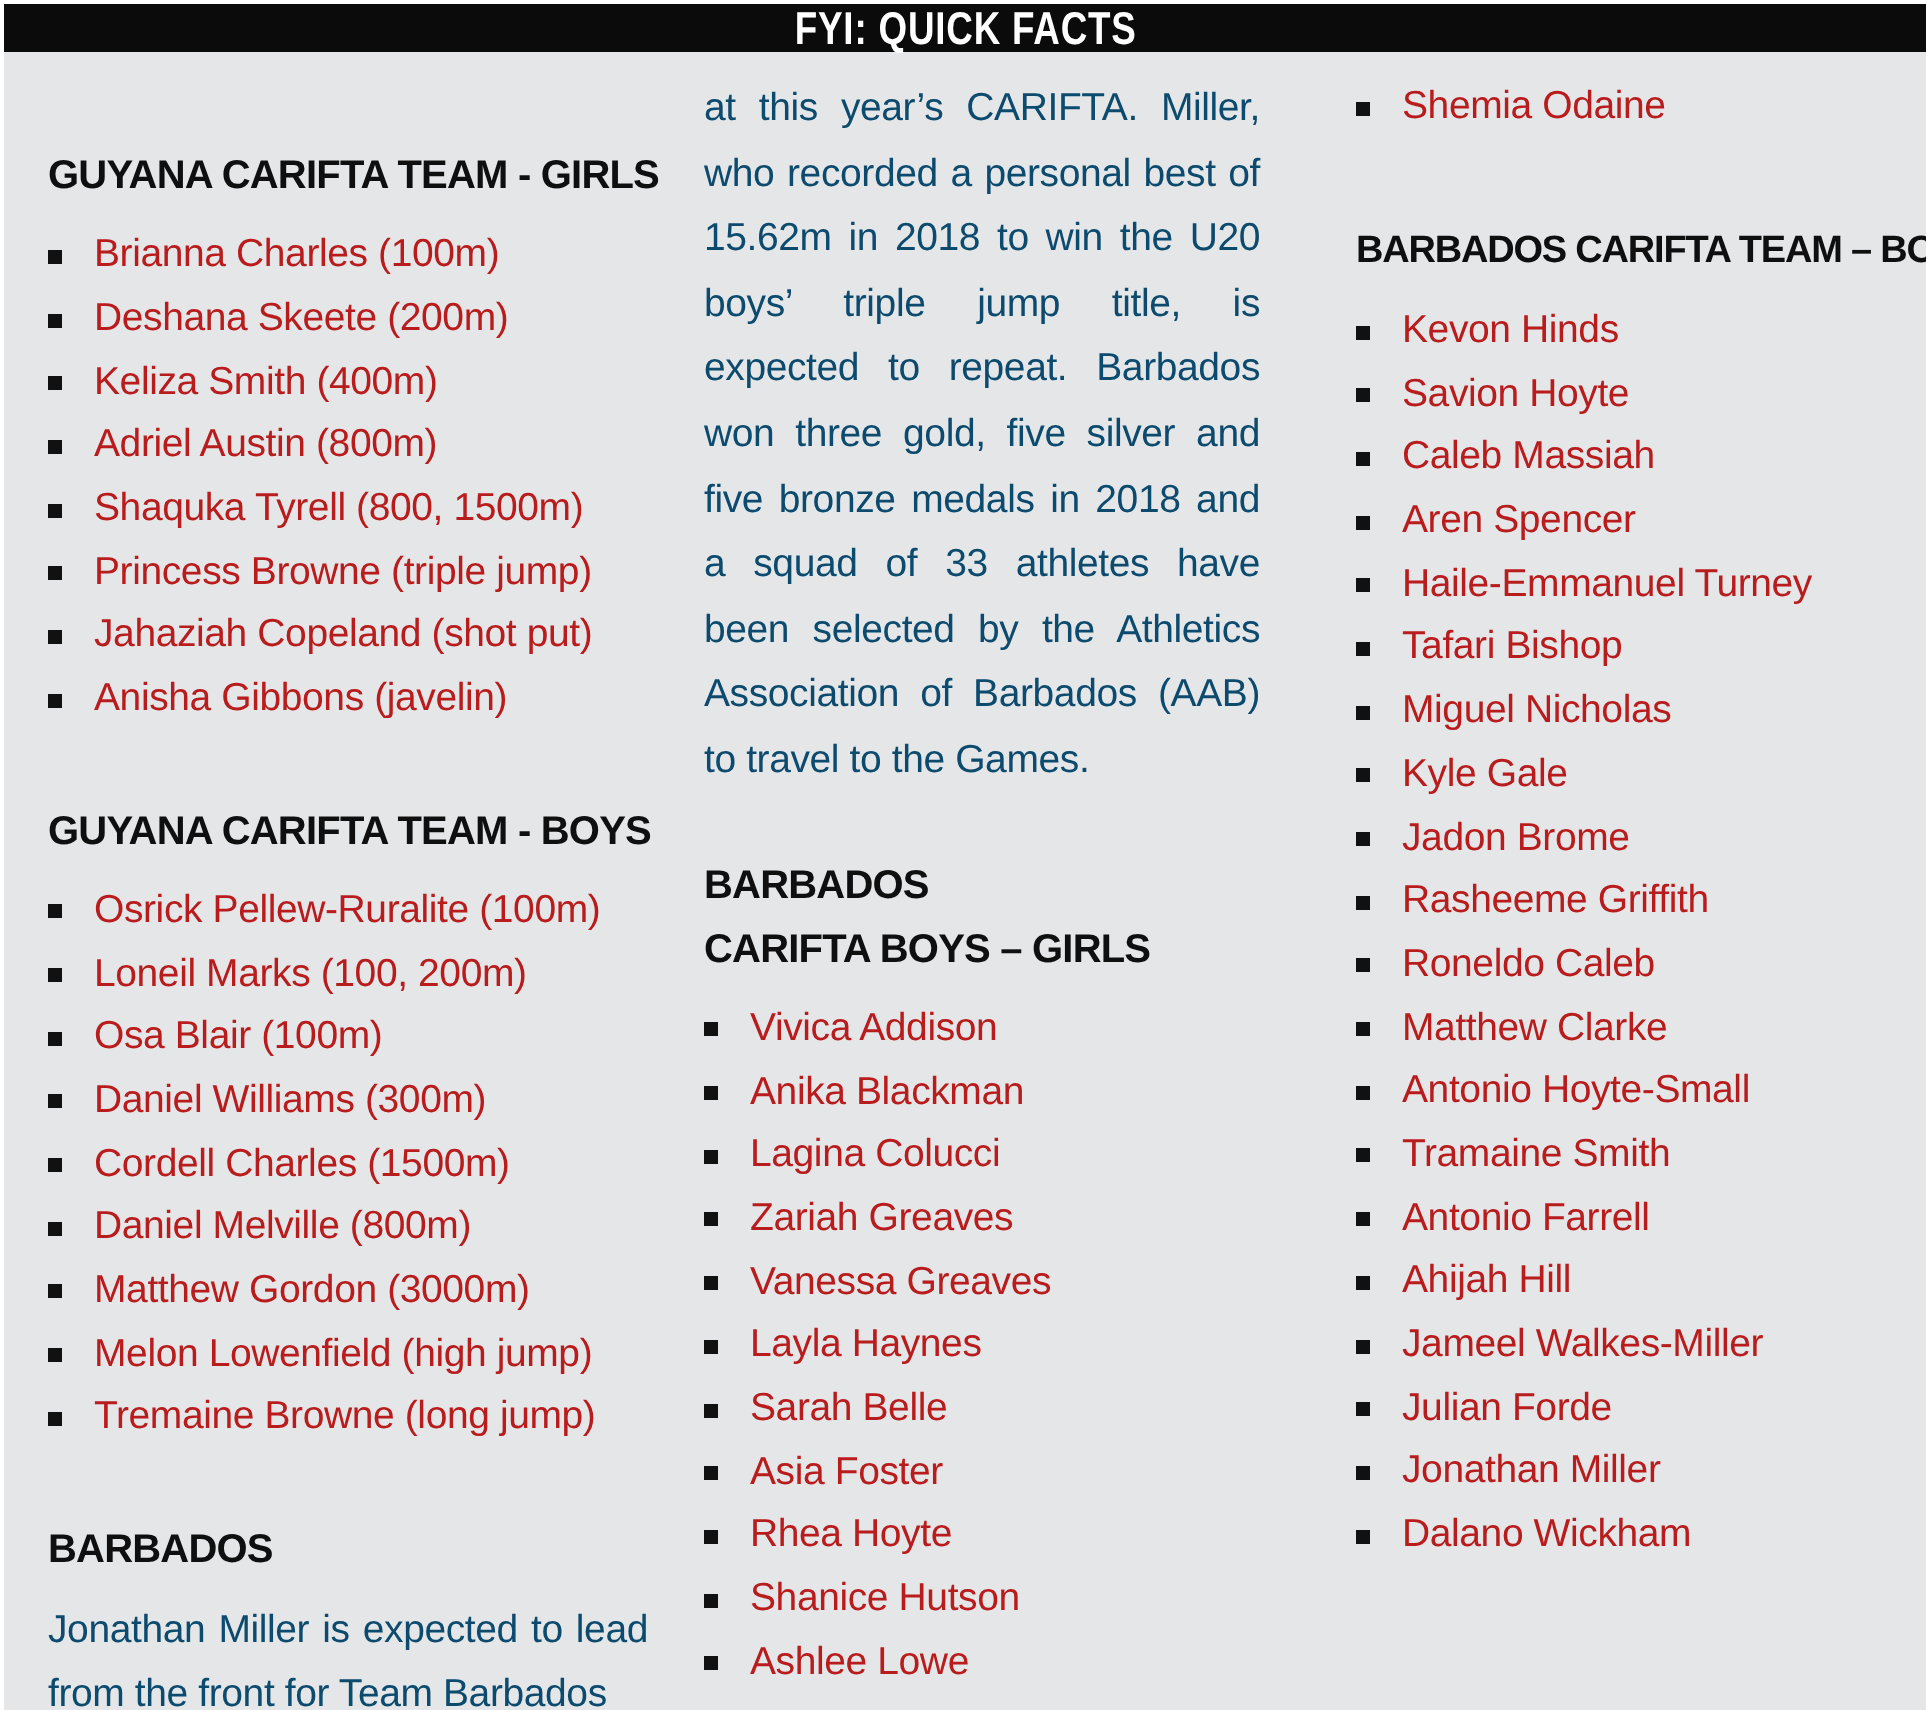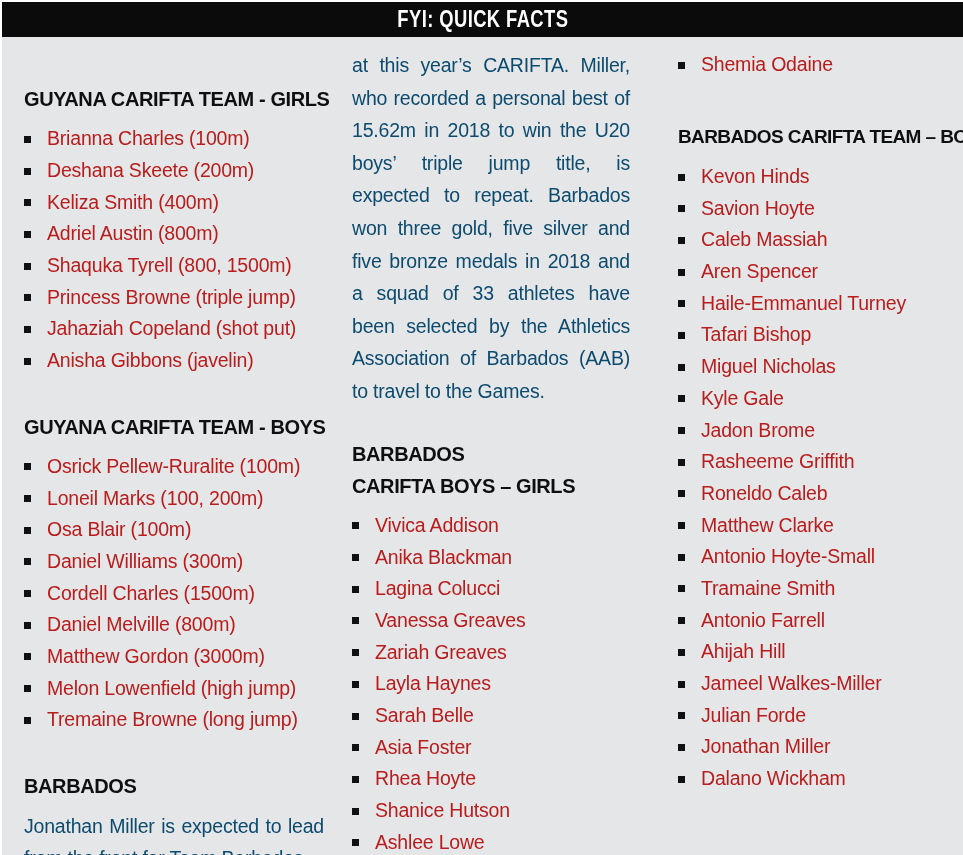--- a/index.html
+++ b/index.html
@@ -10,21 +10,21 @@
     overflow: hidden;
   }
   .sheet {
     position: relative;
     margin: 2px 0 0 2px;
     width: 961px; height: 853px;
     background: #e5e6e8;
     overflow: hidden;
   }
   .header-bar {
-    height: 35px;
+    height: 24px;
     background: #0b0b0c;
     display: flex; align-items: center; justify-content: center;
   }
   .header-title {
     color: #ffffff;
     font-weight: 700;
     font-size: 23px;
     letter-spacing: 0.5px;
     white-space: nowrap;
     transform: scaleX(0.8);
@@ -184,25 +184,25 @@
           <div class="item">
             <span class="bullet"></span>
             <span class="label">Anika Blackman</span>
           </div>
           <div class="item">
             <span class="bullet"></span>
             <span class="label">Lagina Colucci</span>
           </div>
           <div class="item">
             <span class="bullet"></span>
+            <span class="label">Zariah Greaves</span>
+          </div>
+          <div class="item">
+            <span class="bullet"></span>
             <span class="label">Vanessa Greaves</span>
-          </div>
-          <div class="item">
-            <span class="bullet"></span>
-            <span class="label">Zariah Greaves</span>
           </div>
           <div class="item">
             <span class="bullet"></span>
             <span class="label">Layla Haynes</span>
           </div>
           <div class="item">
             <span class="bullet"></span>
             <span class="label">Sarah Belle</span>
           </div>
           <div class="item">

